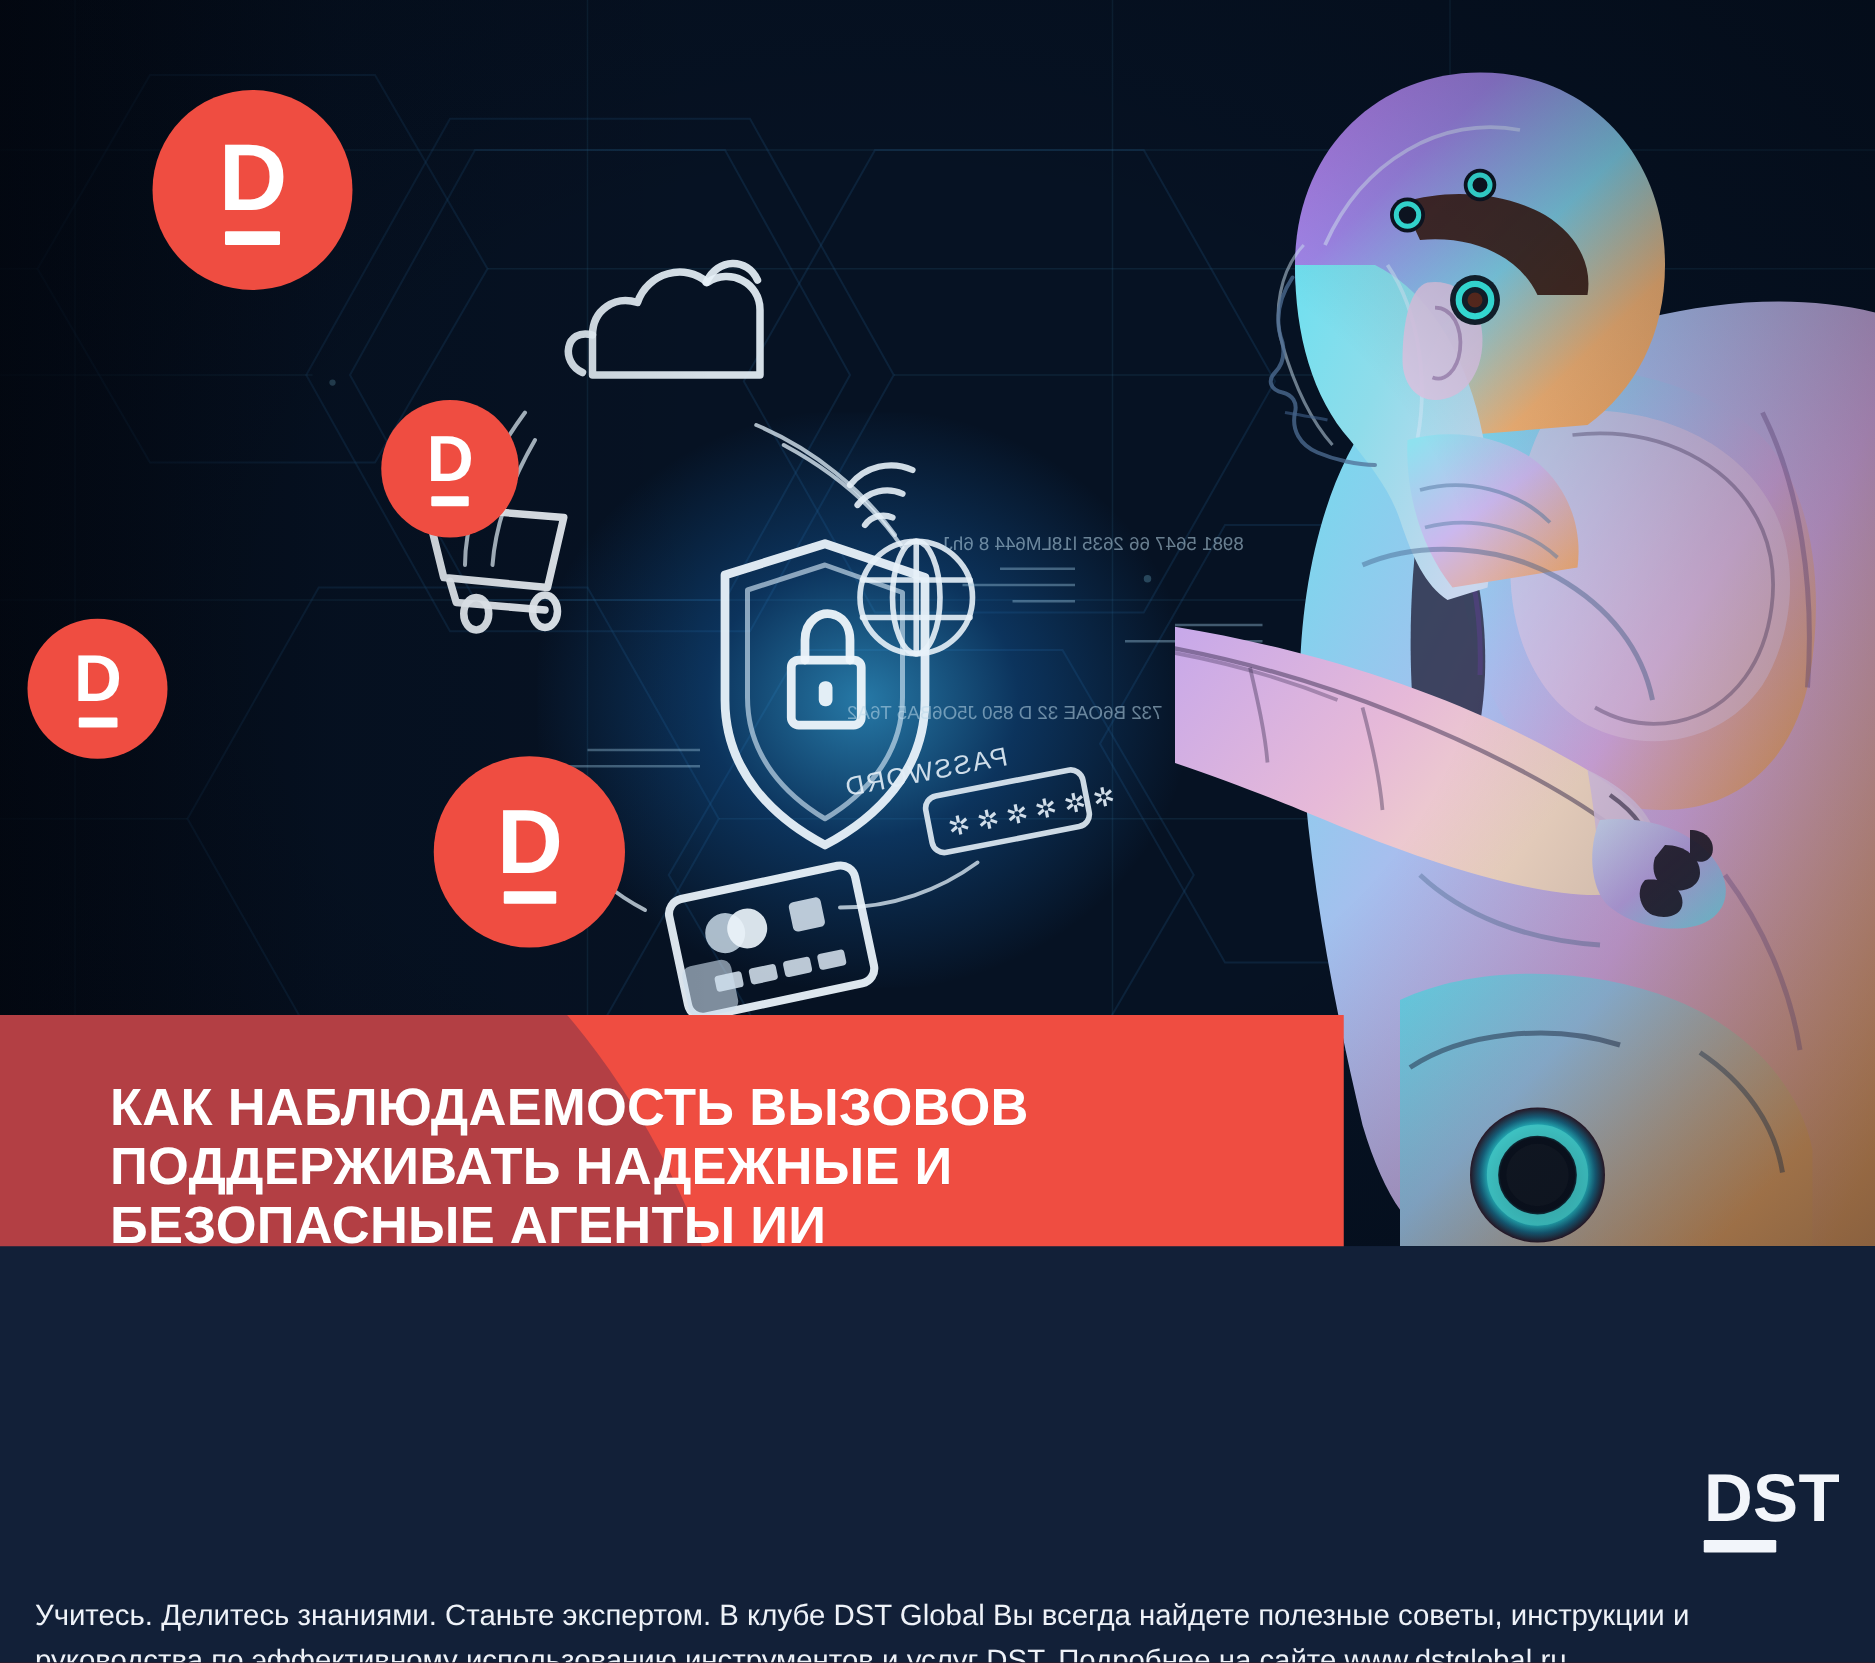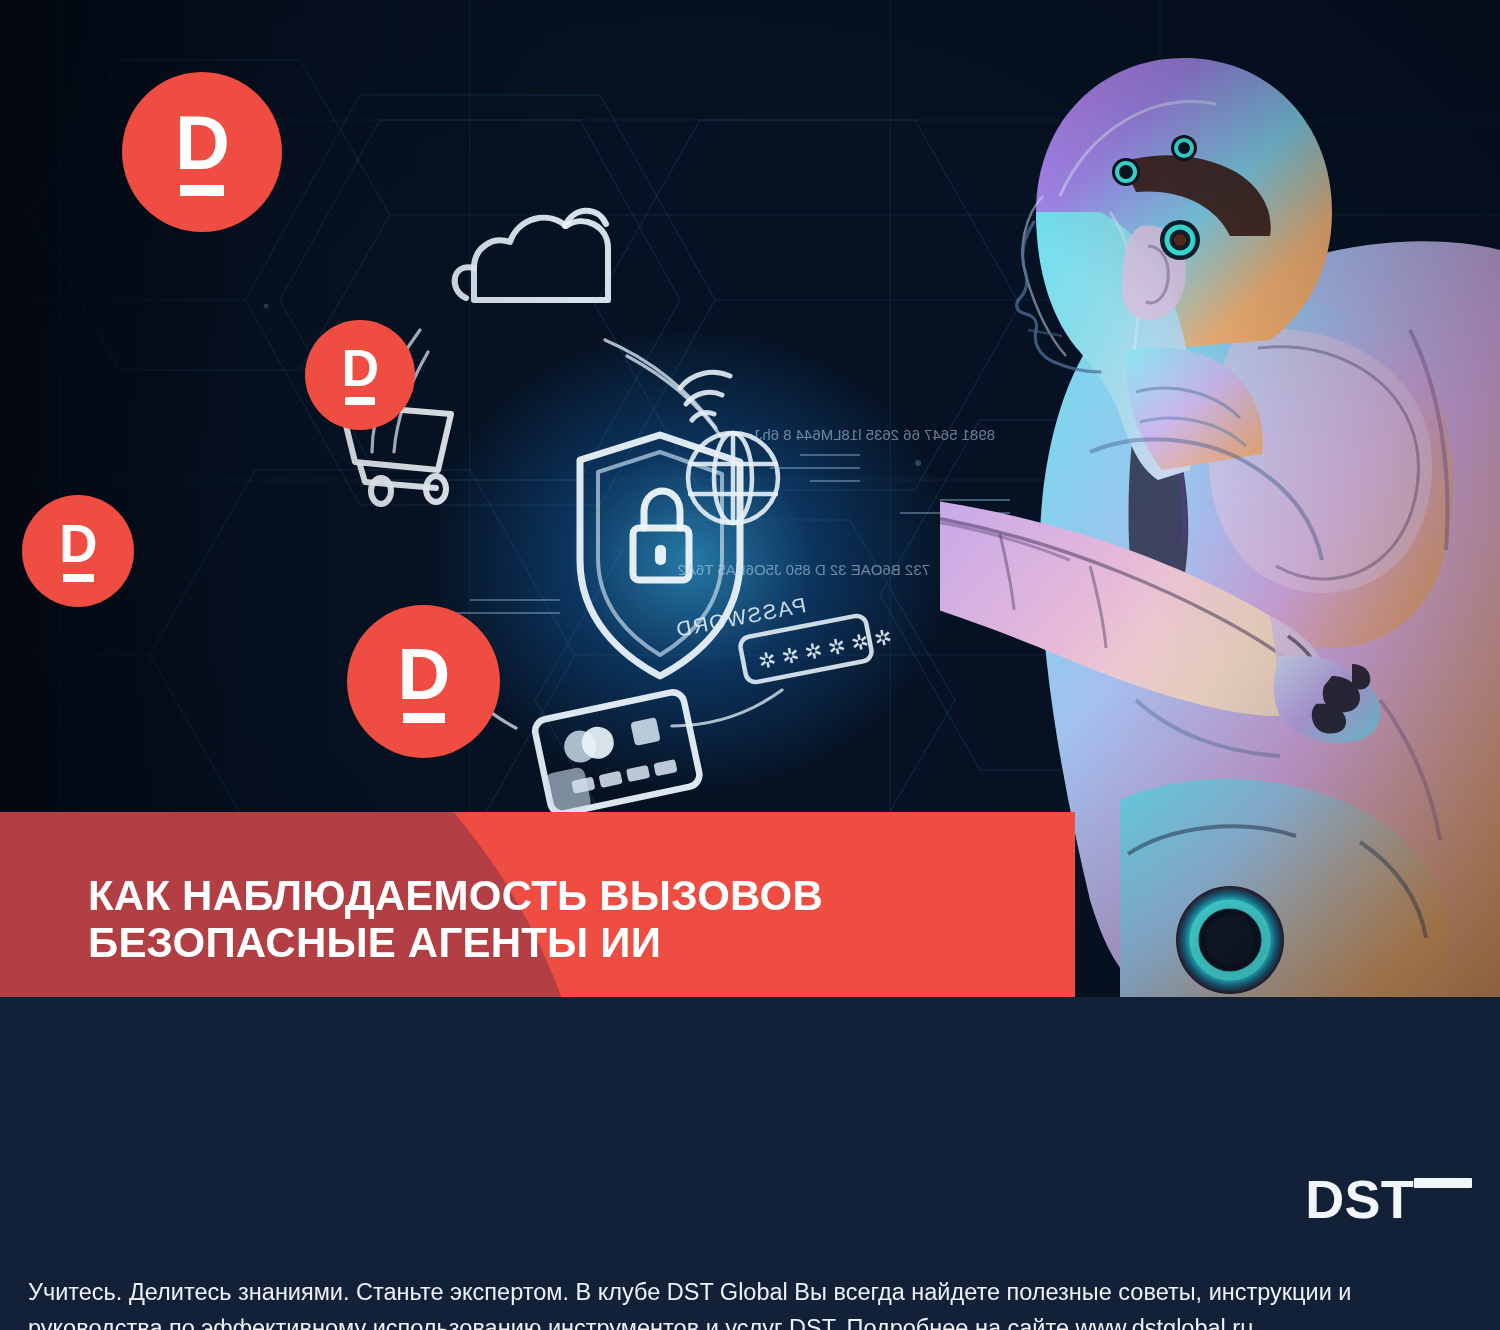--- a/index.html
+++ b/index.html
@@ -96,37 +96,37 @@
   .banner {
     position:absolute; left:0; top:812px; width:1075px; height:335px;
     background:#EF4D41; overflow:hidden;
   }
   .banner-arc {
     position:absolute; left:-640px; top:-220px;
     width:1240px; height:1240px; border-radius:50%;
     background:#B33F44;
   }
   .banner-title {
-    position:absolute; left:88px; top:60px; width:940px;
+    position:absolute; left:88px; top:50px; width:940px;
     color:#ffffff;
     font-size:42px; line-height:1.12;
     font-weight:700; letter-spacing:.005em;
     text-transform:uppercase;
     font-family:"Liberation Sans", sans-serif;
     text-shadow:0 1px 0 rgba(0,0,0,.06);
   }
 
   
   .footerband {
     position:absolute; left:0; top:997px; width:1500px; height:333px;
     background:#122038;
   }
   .dst-logo {
     position:absolute; right:28px; top:1172px;
-    display:flex; flex-direction:row; align-items:flex-start;justify-content:flex-end;
+    display:flex; flex-direction:column; align-items:flex-start;justify-content:flex-end;
   }
   .dst-logo .dst-text {
     color:#f2f5fa; font-size:54px; font-weight:700; line-height:1;
     letter-spacing:.005em; font-family:"Liberation Sans", sans-serif;
   }
   .dst-logo .dst-bar {
     width:58px; height:10px; background:#f2f5fa; margin-top:6px; border-radius:1px;
   }
   .footer-text {
     position:absolute; left:28px; top:1243px; width:1430px;
@@ -430,20 +430,21 @@
     <div class="badge b4">
       <span class="bd-letter">D</span>
       <span class="bd-bar"></span>
     </div>
   </div>
 
   <div class="banner">
     <div class="banner-arc"></div>
     <div class="banner-title">
       <div>КАК НАБЛЮДАЕМОСТЬ ВЫЗОВОВ</div>
+      <div>ПОДДЕРЖИВАТЬ НАДЕЖНЫЕ И</div>
       <div>БЕЗОПАСНЫЕ АГЕНТЫ ИИ</div>
     </div>
   </div>
 
   <div class="footerband"></div>
 
   <div class="dst-logo">
     <span class="dst-text">DST</span>
     <span class="dst-bar"></span>
   </div>

